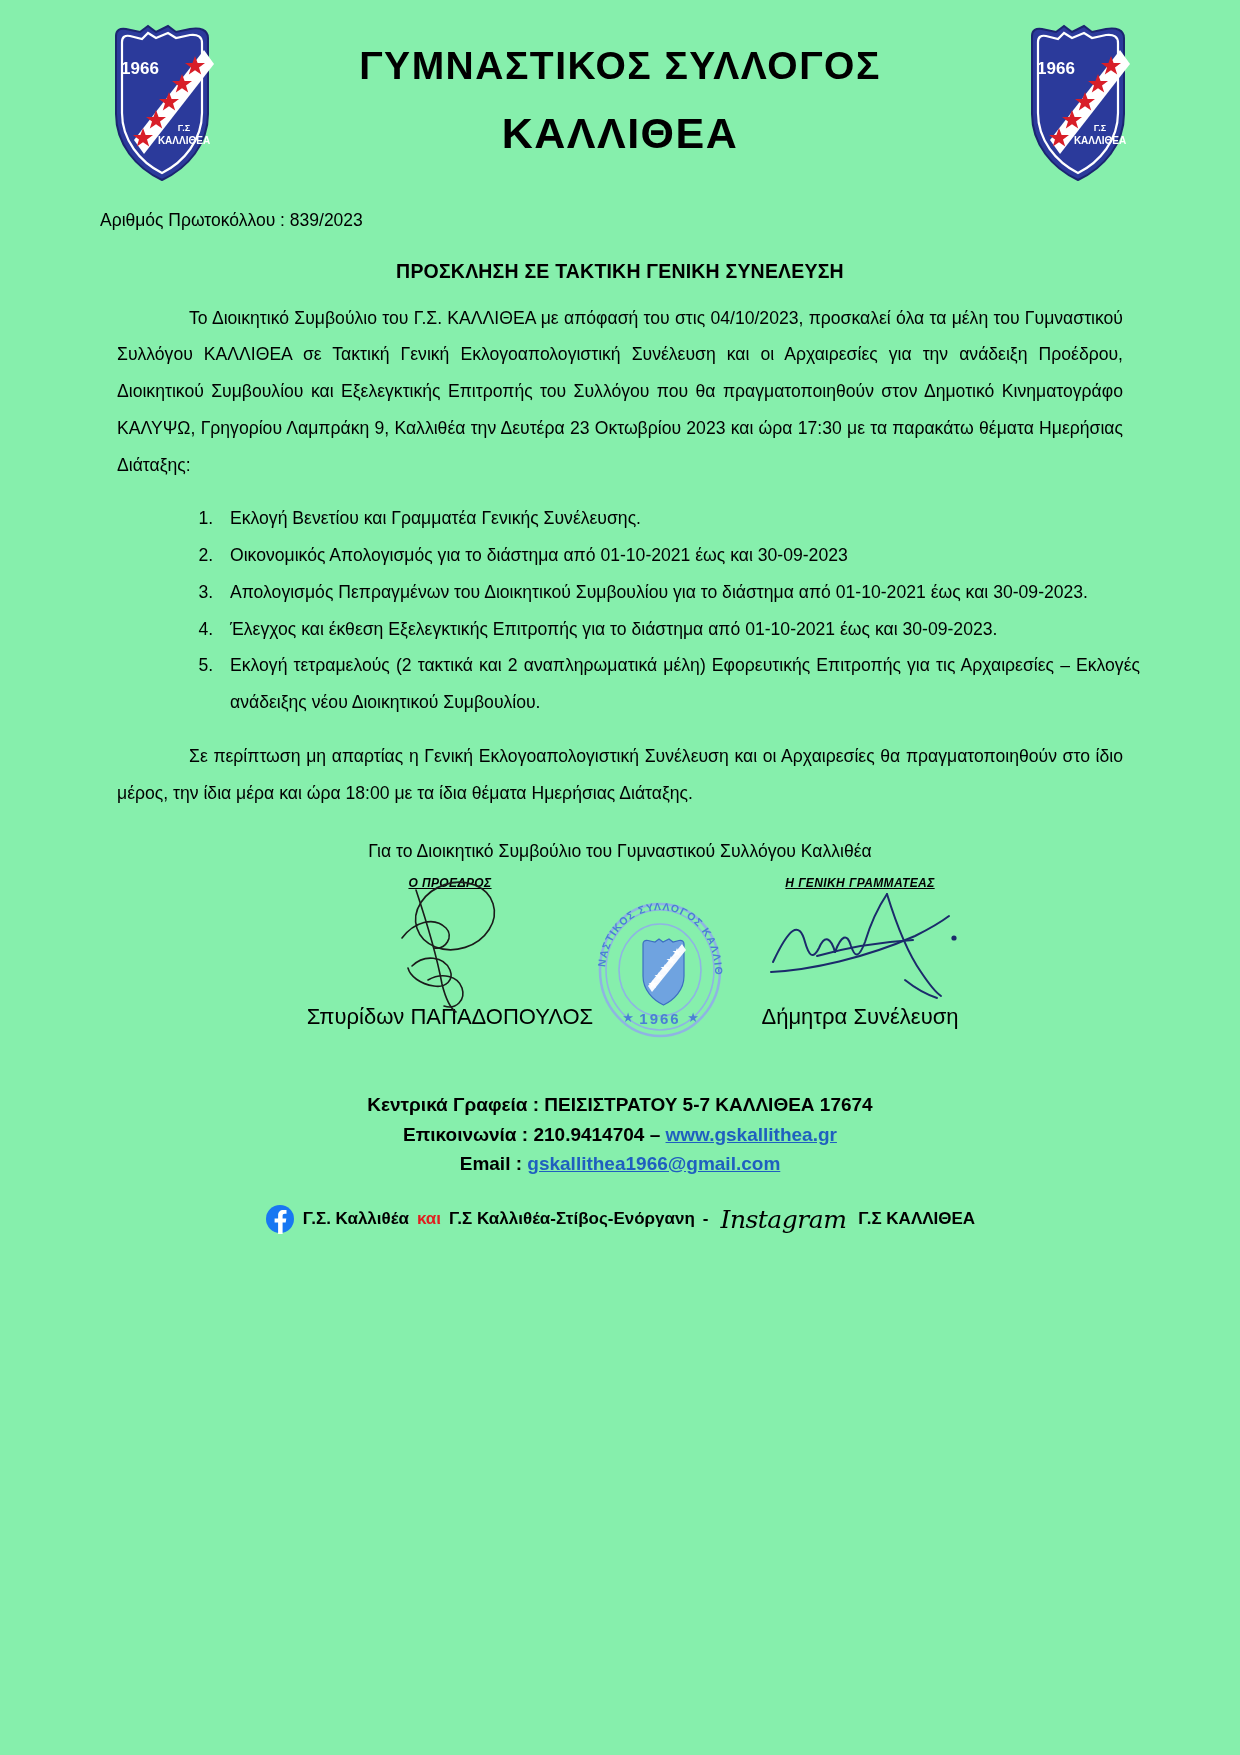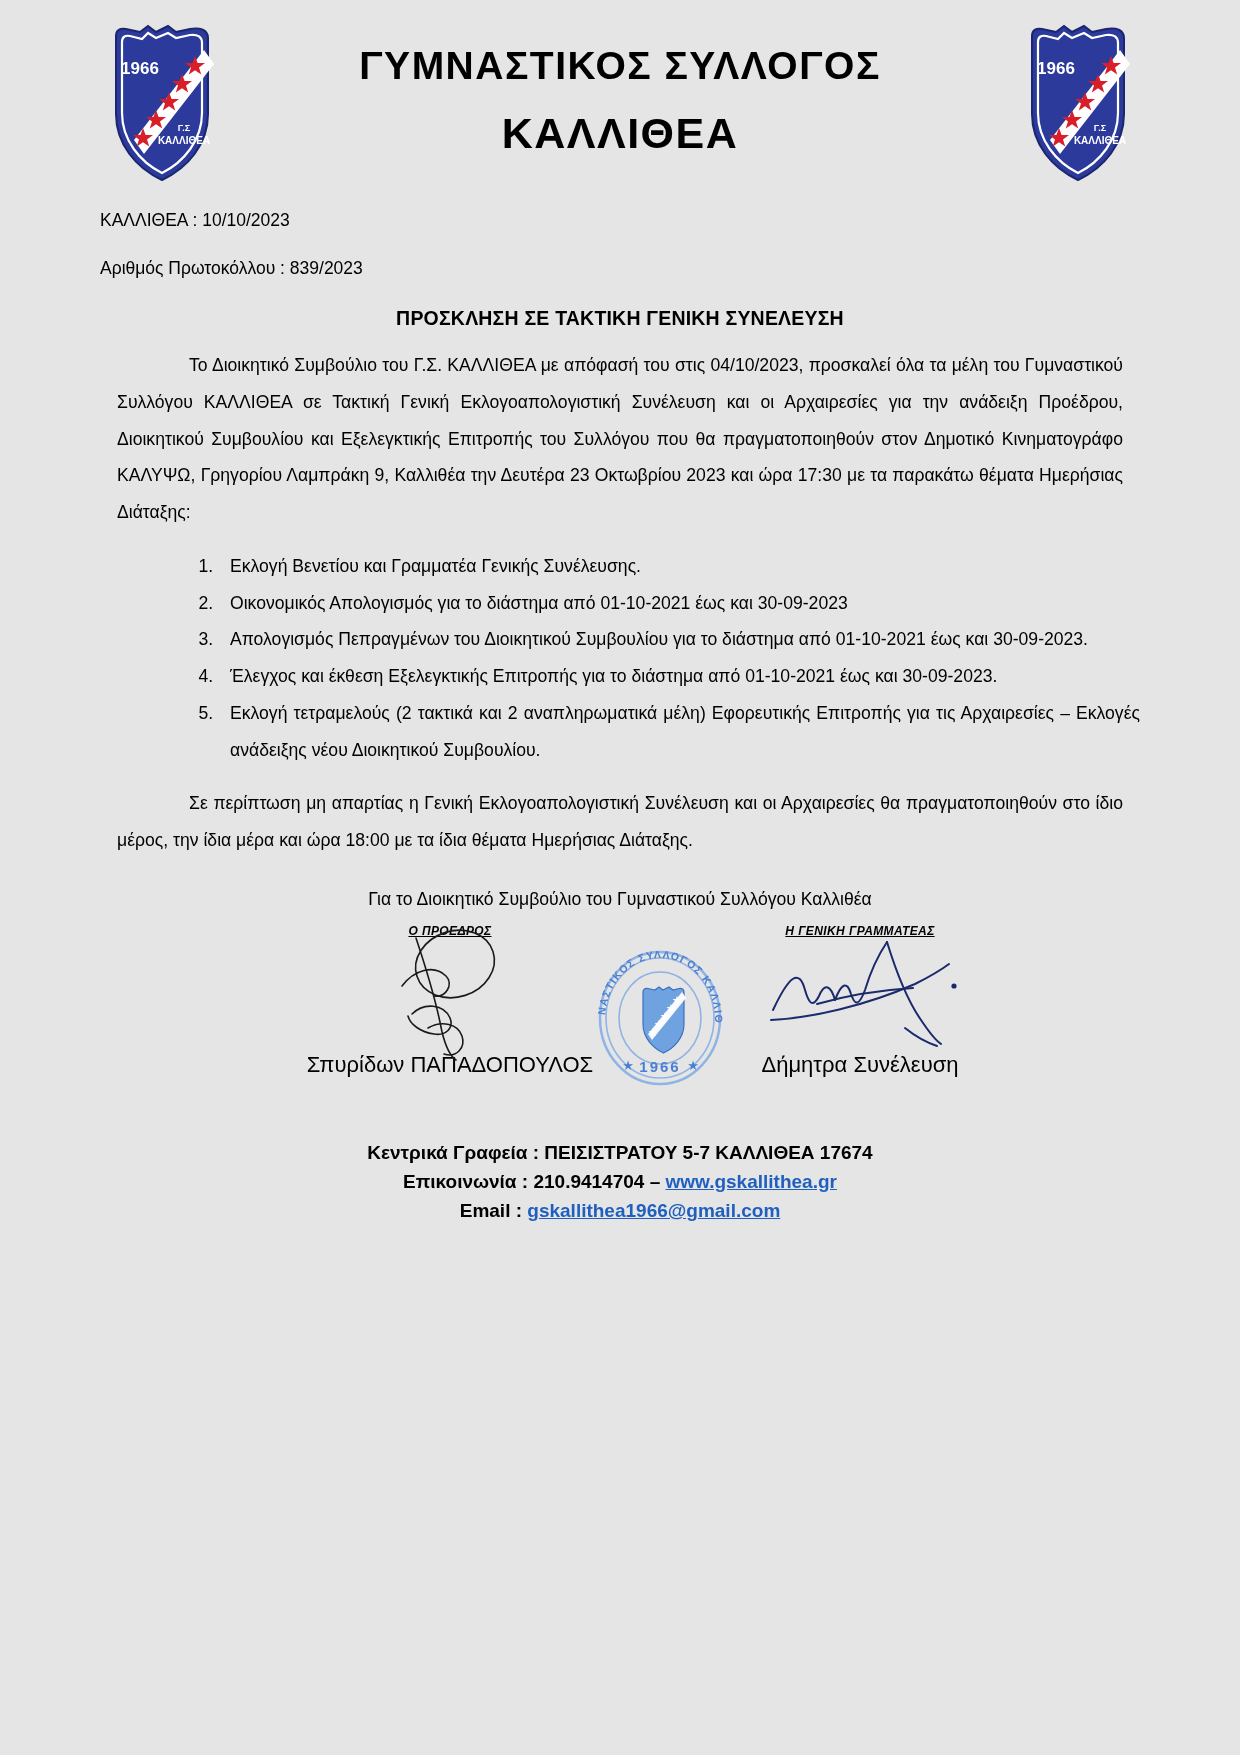--- a/index.html
+++ b/index.html
@@ -5,21 +5,21 @@
   html, body {
     margin: 0;
     padding: 0;
     background: #ffffff;
   }
   .page {
     position: relative;
     width: 1240px;
     height: 1755px;
     margin: 0 auto;
-    background: #e5e5e5;
+    background: #86efac;
     font-family: "Liberation Sans", sans-serif;
     color: #000000;
     box-sizing: border-box;
     overflow: hidden;
   }
 
   
   .header {
     display: flex;
     align-items: center;
@@ -246,21 +246,20 @@
           <polygon points="46,88 48.6,95 56,95 50,99.5 52.2,106.5 46,102.3 39.8,106.5 42,99.5 36,95 43.4,95"></polygon>
           <polygon points="33,106 35.6,113 43,113 37,117.5 39.2,124.5 33,120.3 26.8,124.5 29,117.5 23,113 30.4,113"></polygon>
         </g>
         <text x="74" y="109" font-family="Liberation Sans, sans-serif" font-size="9" font-weight="bold" fill="#ffffff" text-anchor="middle">Γ.Σ</text>
         <text x="74" y="122" font-family="Liberation Sans, sans-serif" font-size="10" font-weight="bold" fill="#ffffff" text-anchor="middle">ΚΑΛΛΙΘΕΑ</text>
       </svg>
     </div>
   </div>
 
   <div class="meta">
-    <div class="meta-line">ΚΑΛΛΙΘΕΑ : 10/10/2023</div>
     <div class="meta-line">Αριθμός Πρωτοκόλλου : 839/2023</div>
   </div>
 
   <div class="doc-title">ΠΡΟΣΚΛΗΣΗ ΣΕ ΤΑΚΤΙΚΗ ΓΕΝΙΚΗ ΣΥΝΕΛΕΥΣΗ</div>
 
   <div class="body-wrap">
 
     <p class="para para-intro">Το Διοικητικό Συμβούλιο του Γ.Σ. ΚΑΛΛΙΘΕΑ με απόφασή του στις 04/10/2023, προσκαλεί όλα τα μέλη του Γυμναστικού Συλλόγου ΚΑΛΛΙΘΕΑ σε Τακτική Γενική Εκλογοαπολογιστική Συνέλευση και οι Αρχαιρεσίες για την ανάδειξη Προέδρου, Διοικητικού Συμβουλίου και Εξελεγκτικής Επιτροπής του Συλλόγου που θα πραγματοποιηθούν στον Δημοτικό Κινηματογράφο ΚΑΛΥΨΩ, Γρηγορίου Λαμπράκη 9, Καλλιθέα την Δευτέρα 23 Οκτωβρίου 2023 και ώρα 17:30 με τα παρακάτω θέματα Ημερήσιας Διάταξης:</p>
 
     <ol class="topics">
@@ -339,16 +338,31 @@
         <div class="sig-name">Δήμητρα Συνέλευση</div>
       </div>
 
     </div>
 
     <div class="footer">
       <div class="footer-line">Κεντρικά Γραφεία : ΠΕΙΣΙΣΤΡΑΤΟΥ 5-7 ΚΑΛΛΙΘΕΑ 17674</div>
       <div class="footer-line"><span>Επικοινωνία : 210.9414704 – </span><a href="#" class="link">www.gskallithea.gr</a></div>
       <div class="footer-line"><span>Email : </span><a href="#" class="link">gskallithea1966@gmail.com</a></div>
 
+      <div class="social">
+        <span class="fb-icon">
+          <svg width="30" height="30" viewBox="0 0 30 30" xmlns="http://www.w3.org/2000/svg">
+            <circle cx="15" cy="15" r="14" fill="#1877F2"></circle>
+            <path d="M17.6 30 V18.6 h3.1 l0.6 -4.1 h-3.7 v-2.6 c0 -1.2 0.5 -2.1 2.3 -2.1 h1.6 V6.1
+                     C20.8 6 19.6 5.9 18.3 5.9 c-3.2 0 -5.2 1.9 -5.2 5.4 v3.2 H9.6 v4.1 h3.5 V30 Z" fill="#ffffff"></path>
+          </svg>
+        </span>
+        <span class="plain">Γ.Σ. Καλλιθέα</span>
+        <span class="red">και</span>
+        <span class="plain">Γ.Σ Καλλιθέα-Στίβος-Ενόργανη</span>
+        <span class="plain">-</span>
+        <span class="ig-word">Instagram</span>
+        <span class="ig-handle">Γ.Σ ΚΑΛΛΙΘΕΑ</span>
+      </div>
     </div>
 
   </div>
 </div>
 
 </body></html>

